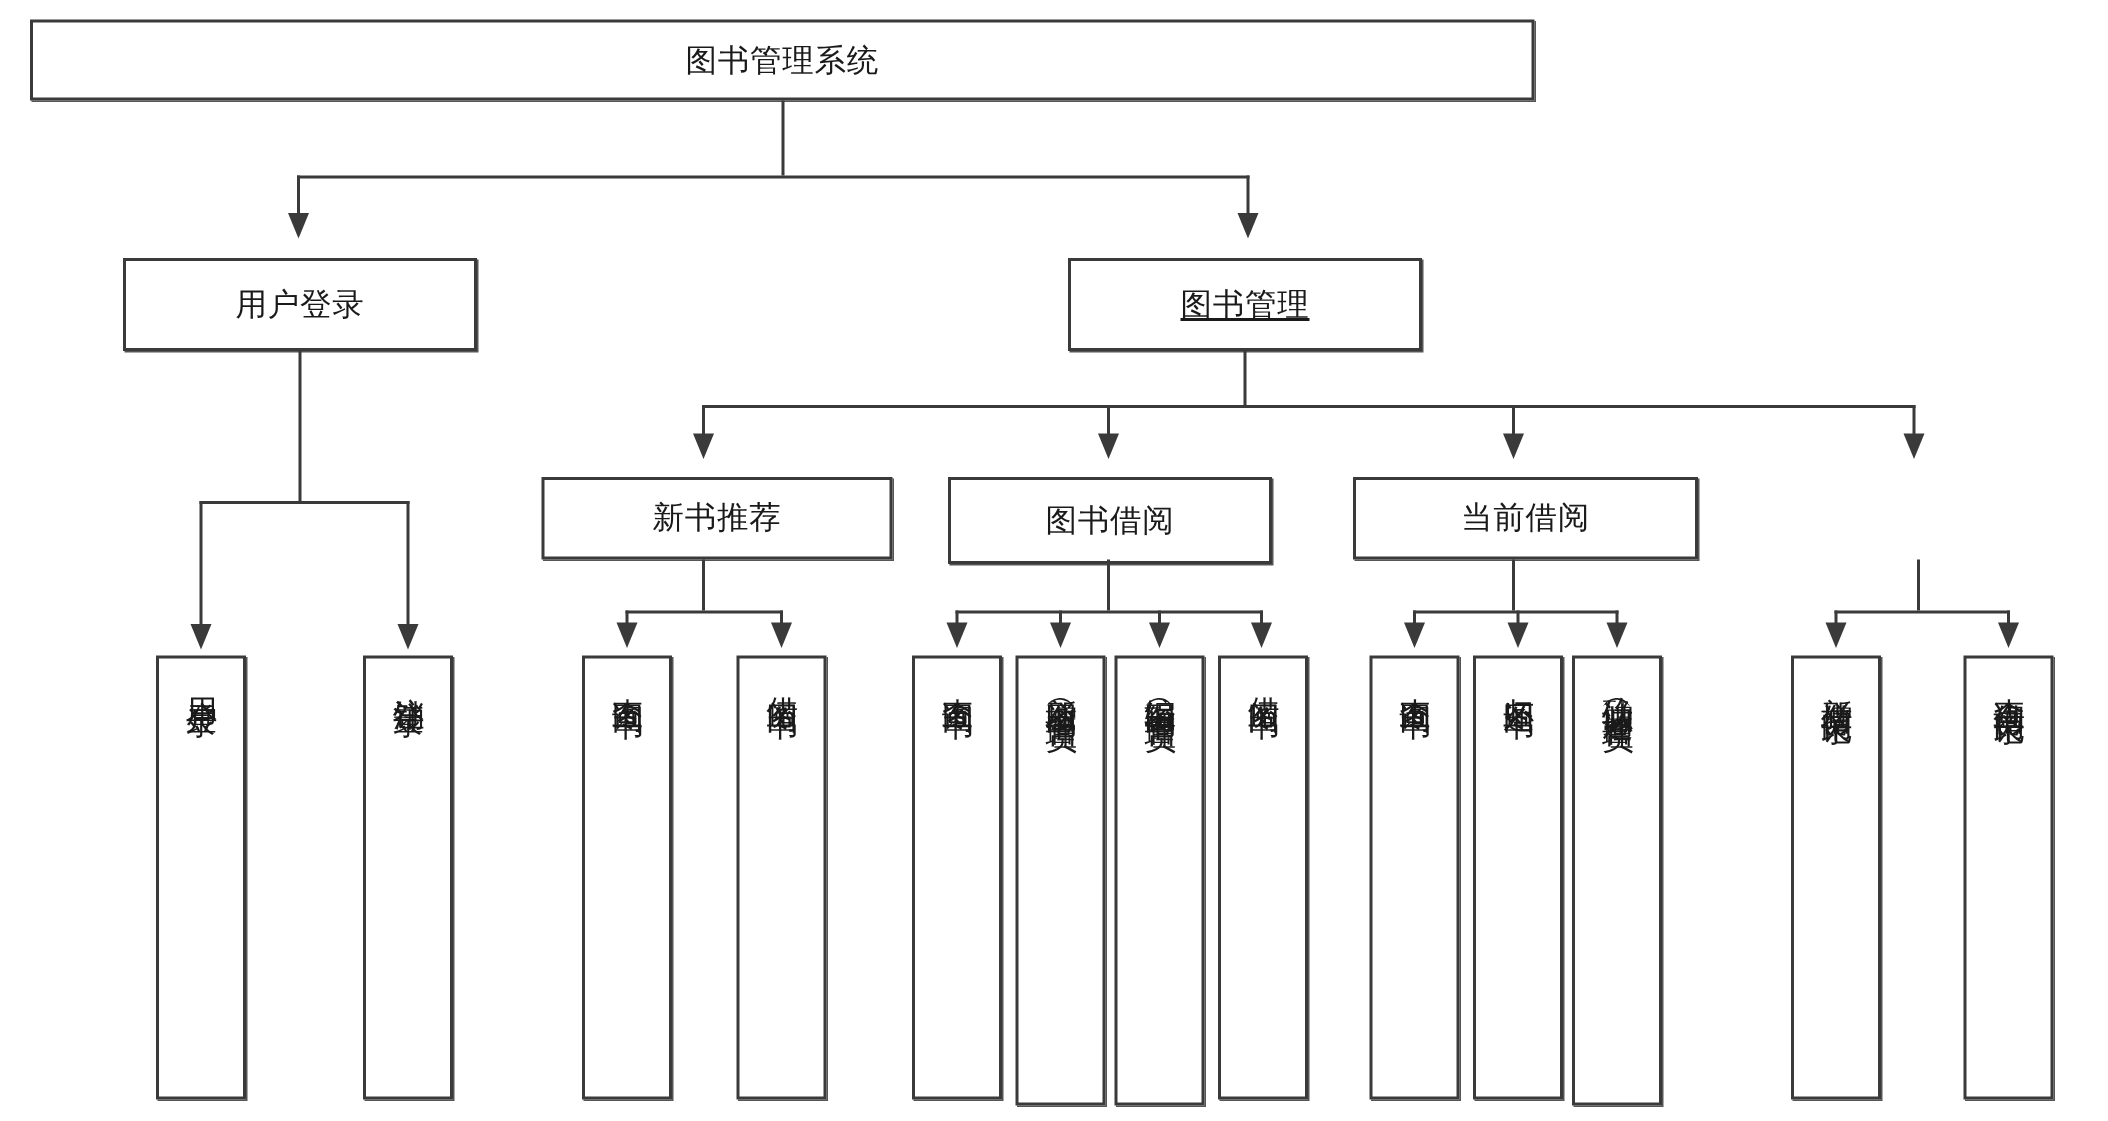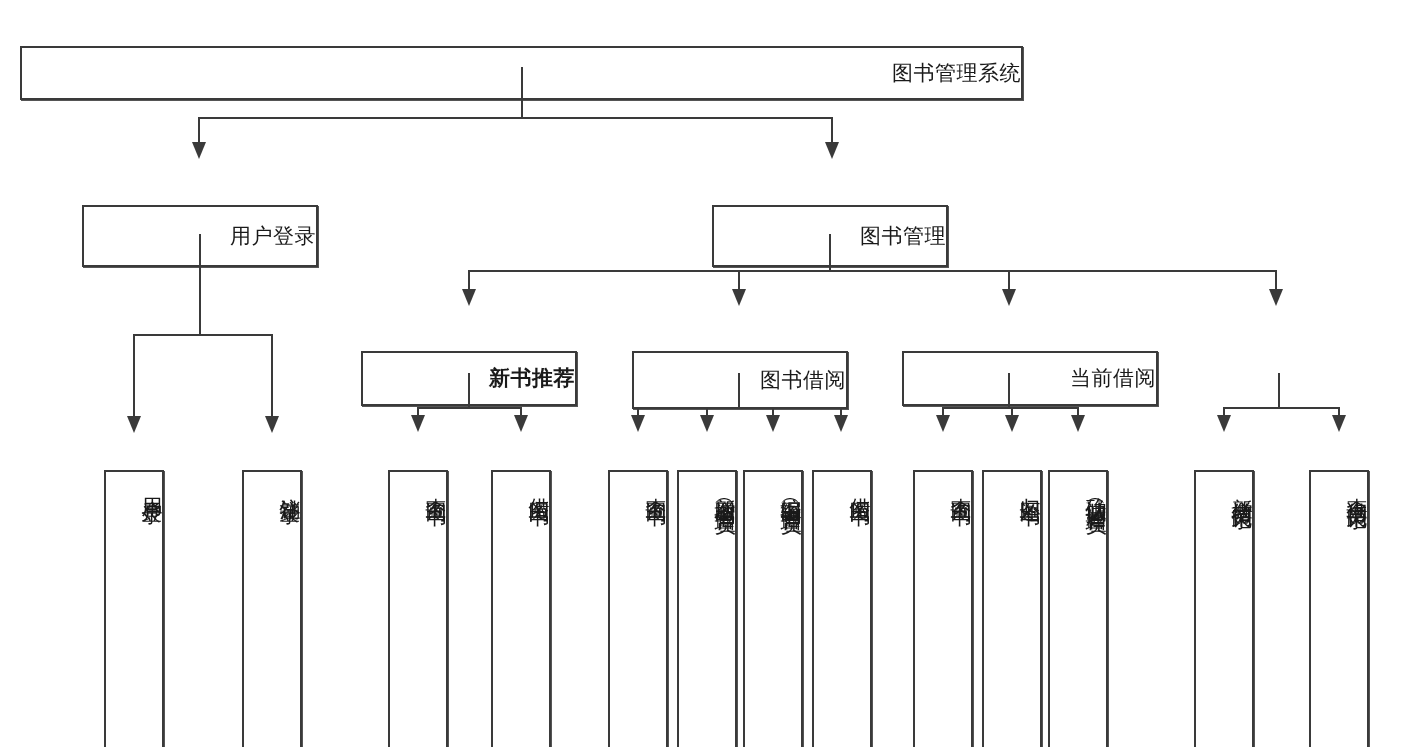--- a/index.html
+++ b/index.html
@@ -17,23 +17,22 @@
     background: #ffffff;
     overflow: hidden;
   }
   .node {
     position: absolute;
     box-sizing: border-box;
     border: 2px solid #3a3a3a;
     background: #ffffff;
     display: flex;
     align-items: center;
-    justify-content: flex-end;
+    justify-content: center;
     color: #1a1a1a;
-    margin-top: 33px;
   }
   .node.shadowed {
     box-shadow: 1px 1px 0 0 #555;
   }
   .node-label {
     display: block;
     text-align: center;
     line-height: 1.26;
     white-space: pre;
   }
@@ -93,21 +92,21 @@
   <div class="hline" style="left:198px; top:117px; width:635px;"></div>
   <div class="vline" style="left:198px; top:117px; height:27px;"></div>
   <div class="vline" style="left:831px; top:117px; height:27px;"></div>
   <div class="arrow" style="left:192px; top:142px;"></div>
   <div class="arrow" style="left:825px; top:142px;"></div>
 
   <div class="node horiz shadowed" style="left:82px; top:172px; width:236px; height:62px;">
     <span class="node-label">用户登录</span>
   </div>
 
-  <div class="node horiz shadowed" style="left:712px; top:172px; width:236px; height:62px;">
+  <div class="node horiz shadowed" style="left:712px; top:172px; width:236px; height:62px;text-decoration:underline;">
     <span class="node-label">图书管理</span>
   </div>
 
   <div class="vline" style="left:199px; top:234px; height:100px;"></div>
   <div class="hline" style="left:133px; top:334px; width:140px;"></div>
   <div class="vline" style="left:133px; top:334px; height:84px;"></div>
   <div class="vline" style="left:271px; top:334px; height:84px;"></div>
   <div class="arrow" style="left:127px; top:416px;"></div>
   <div class="arrow" style="left:265px; top:416px;"></div>
 
@@ -115,27 +114,27 @@
   <div class="hline" style="left:468px; top:270px; width:809px;"></div>
   <div class="vline" style="left:468px; top:270px; height:21px;"></div>
   <div class="vline" style="left:738px; top:270px; height:21px;"></div>
   <div class="vline" style="left:1008px; top:270px; height:21px;"></div>
   <div class="vline" style="left:1275px; top:270px; height:21px;"></div>
   <div class="arrow" style="left:462px; top:289px;"></div>
   <div class="arrow" style="left:732px; top:289px;"></div>
   <div class="arrow" style="left:1002px; top:289px;"></div>
   <div class="arrow" style="left:1269px; top:289px;"></div>
 
-  <div class="node horiz shadowed" style="left:361px; top:318px; width:216px; height:55px;font-weight:bold;">
+  <div class="node horiz shadowed" style="left:361px; top:318px; width:234px; height:55px;">
     <span class="node-label">新书推荐</span>
   </div>
   <div class="node horiz shadowed" style="left:632px; top:318px; width:216px; height:58px;">
     <span class="node-label">图书借阅</span>
   </div>
-  <div class="node horiz shadowed" style="left:902px; top:318px; width:256px; height:55px;">
+  <div class="node horiz shadowed" style="left:902px; top:318px; width:230px; height:55px;">
     <span class="node-label">当前借阅</span>
   </div>
 
   <div class="vline" style="left:468px; top:373px; height:34px;"></div>
   <div class="hline" style="left:417px; top:407px; width:105px;"></div>
   <div class="vline" style="left:417px; top:407px; height:10px;"></div>
   <div class="vline" style="left:520px; top:407px; height:10px;"></div>
   <div class="arrow" style="left:411px; top:415px;"></div>
   <div class="arrow" style="left:514px; top:415px;"></div>
 

